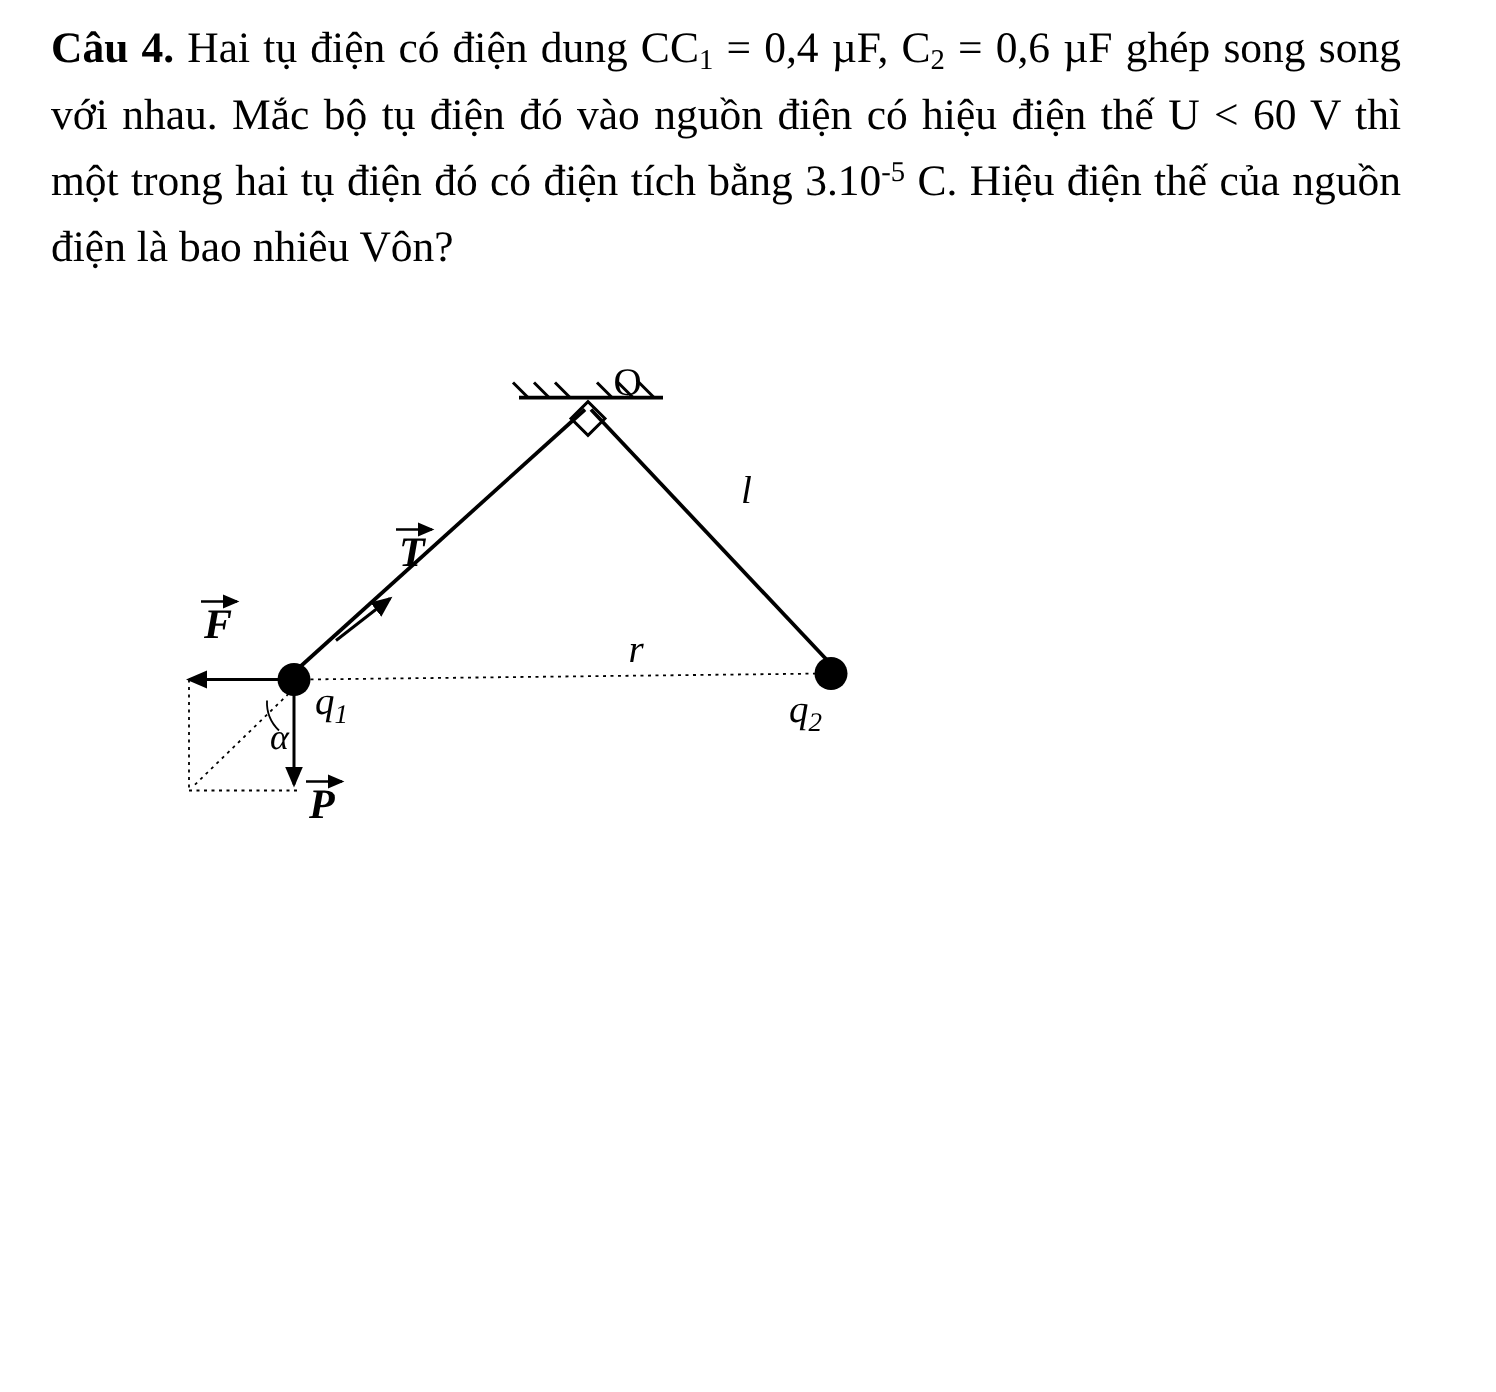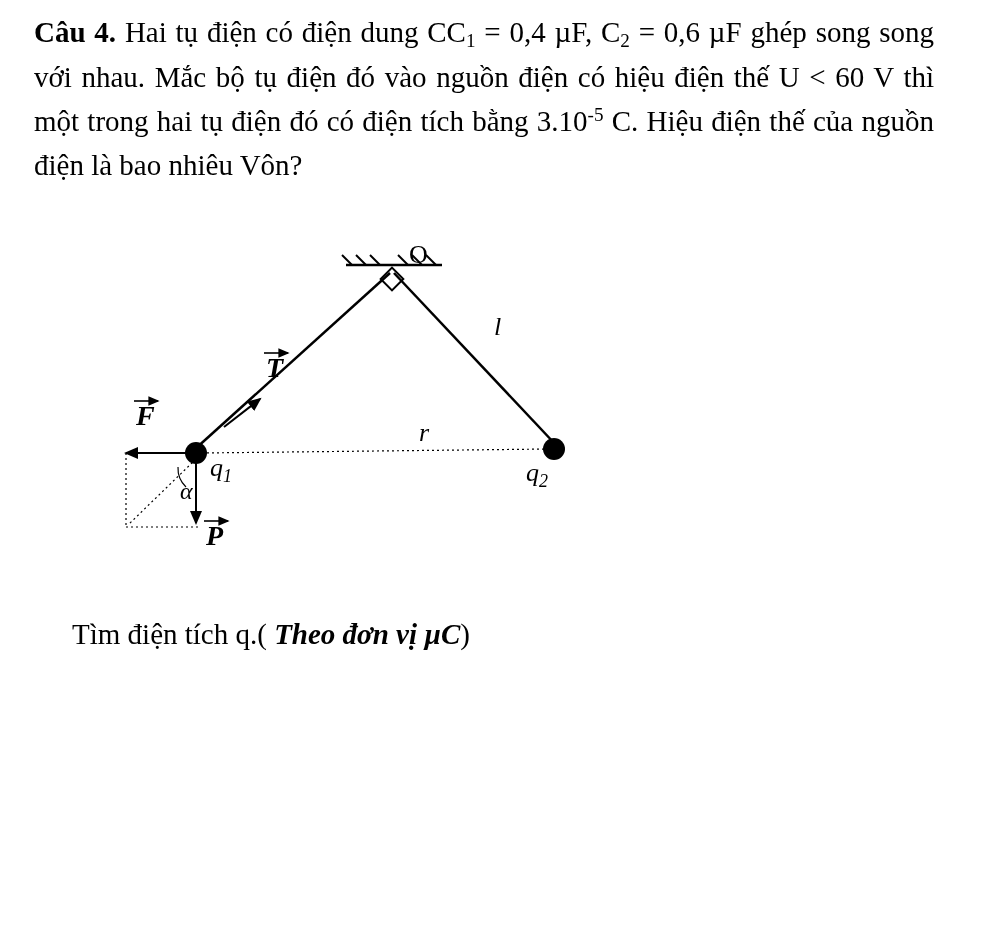--- a/index.html
+++ b/index.html
@@ -141,17 +141,14 @@
 
         <text x="136" y="249" font-family="Liberation Serif, serif" font-size="26" font-style="italic">q<tspan font-size="18" dy="6">1</tspan></text>
         <text x="452" y="254" font-family="Liberation Serif, serif" font-size="26" font-style="italic">q<tspan font-size="18" dy="6">2</tspan></text>
         <text x="106" y="272" font-family="Liberation Serif, serif" font-size="24" font-style="italic">α</text>
       </svg>
     </div>
 
   </div>
 
 
-  <div class="last-line">
-    <span>Tìm điện tích q.( </span><span class="bold-italic">Theo đơn vị µC</span><span>)</span>
-  </div>
 
 </div>
 
 </body></html>

